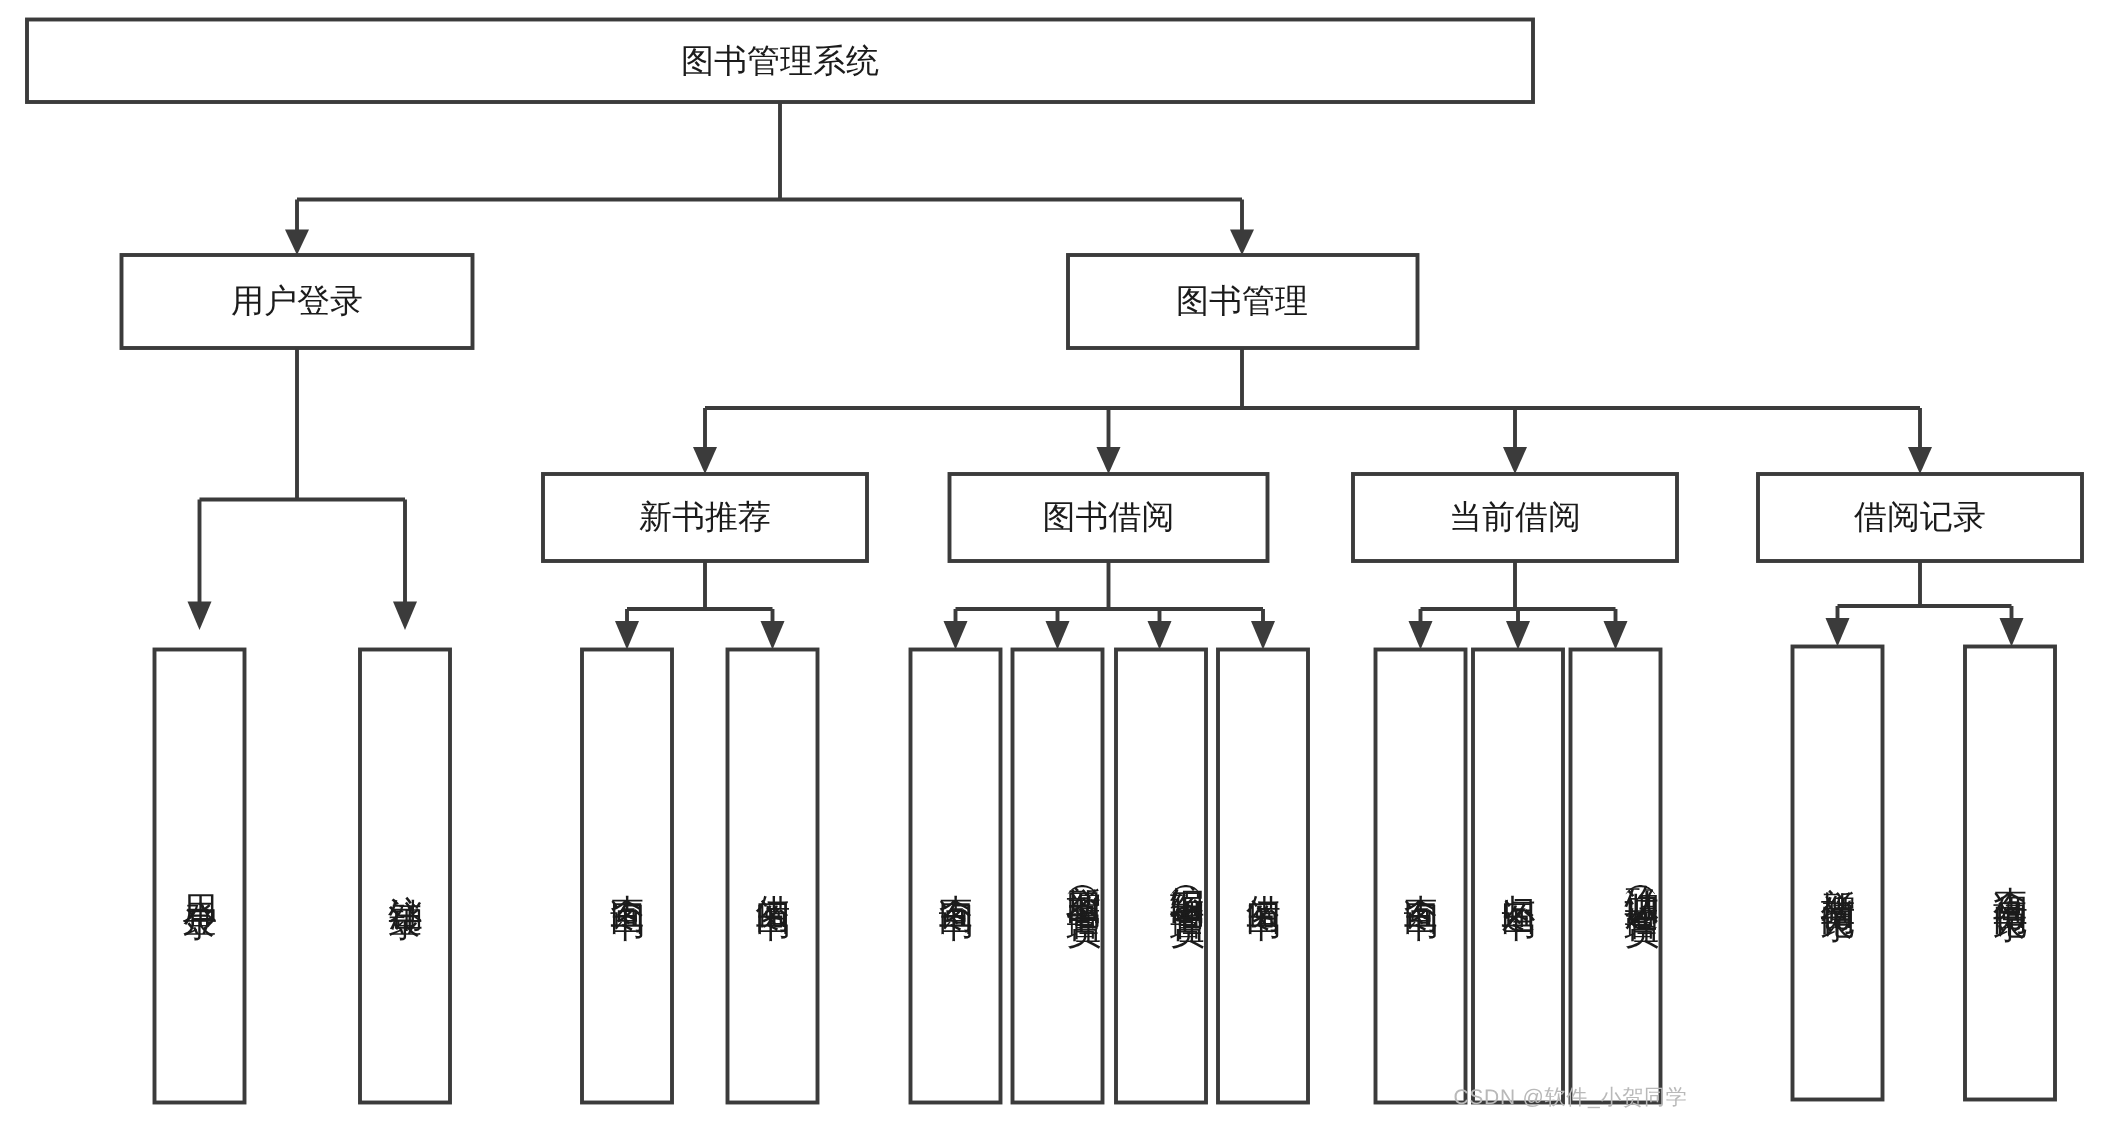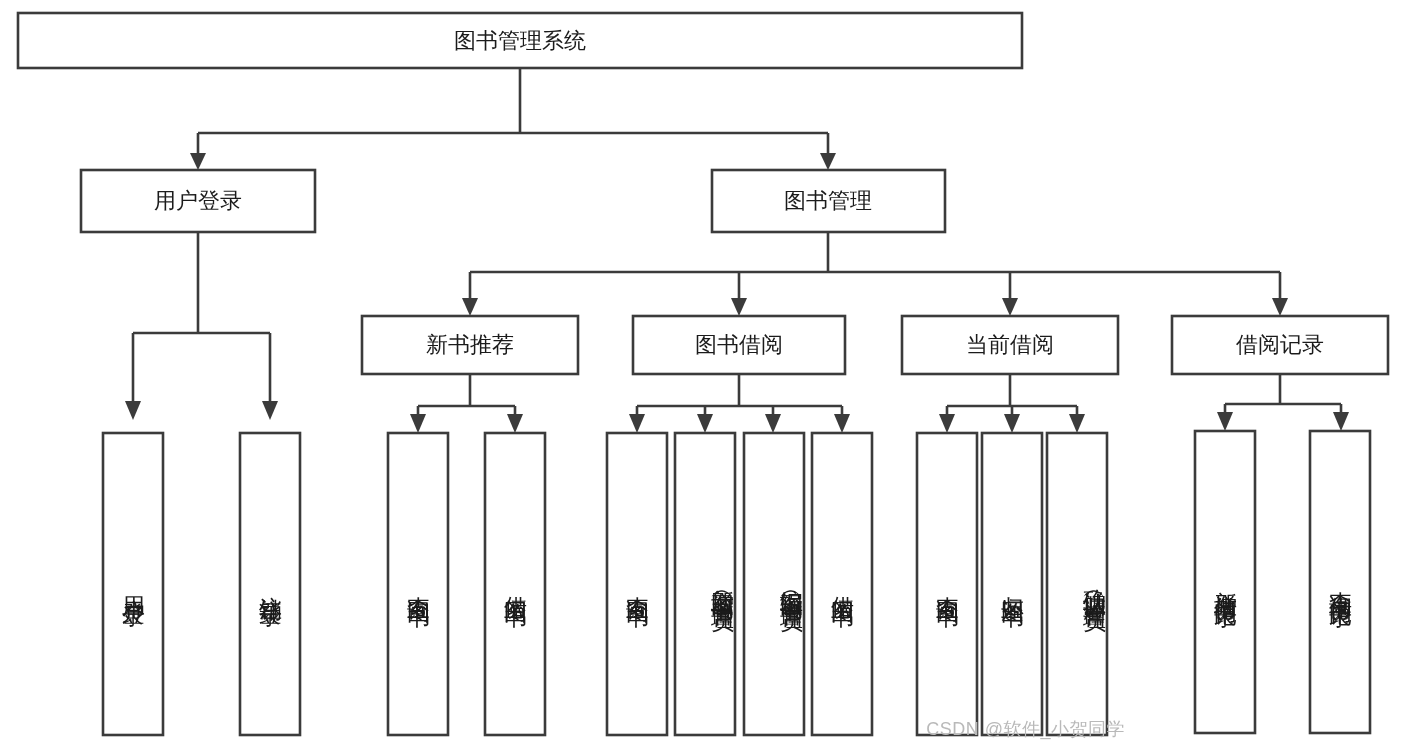--- a/index.html
+++ b/index.html
@@ -62,21 +62,21 @@
     letter-spacing: 3px;
     color: #1b1b1b;
     white-space: nowrap;
     pointer-events: none;
   }
   .watermark {
     position: absolute;
     right: 8px;
     bottom: 6px;
     font-family: "Liberation Sans", "DejaVu Sans", sans-serif;
-    font-size: 18px;
+    font-size: 14px;
     color: #b9b9b9;
     letter-spacing: 0.5px;
     user-select: none;
   }
 </style>
 </head>
 <body>
 
 <div id="diagram-root">
 

